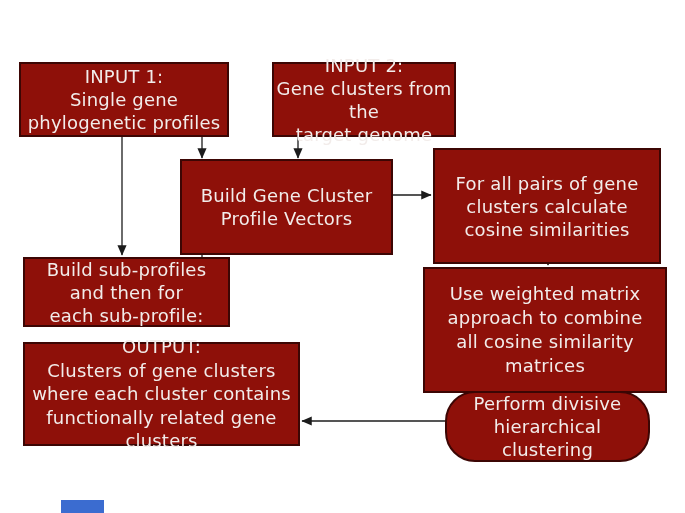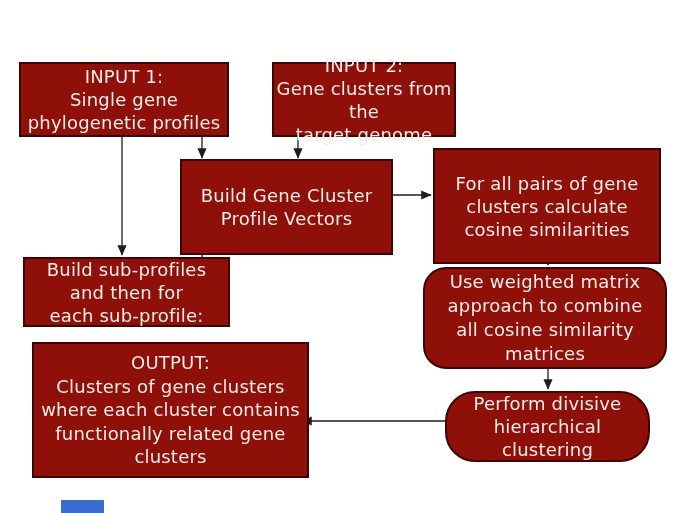--- a/index.html
+++ b/index.html
@@ -54,22 +54,22 @@
     width: 43px;
     height: 13px;
     background: var(--c-blue-bar, #3b6cd0);
   }
   
   #node-input1        { left: 19px;  top: 62px;  width: 210px; height: 75px;  }
   #node-input2        { left: 272px; top: 62px;  width: 184px; height: 75px;  }
   #node-build-vectors { left: 180px; top: 159px; width: 213px; height: 96px;  }
   #node-cosine        { left: 433px; top: 148px; width: 228px; height: 116px;  }
   #node-subprofiles   { left: 23px;  top: 257px; width: 207px; height: 70px;  }
-  #node-output        { left: 32px;  top: 342px; width: 277px; height: 136px; }
-  #node-weighted      { left: 423px; top: 267px; width: 244px; height: 102px; border-radius: 23px; }
+  #node-output        { left: 23px;  top: 342px; width: 277px; height: 104px; }
+  #node-weighted      { left: 423px; top: 267px; width: 244px; height: 126px; }
   #node-divisive      { left: 445px; top: 391px; width: 205px; height: 71px; border-radius: 30px;  }
   #node-output .label   { line-height: 23.5px; }
   #node-weighted .label { line-height: 24px; }
 </style>
 </head>
 <body>
 
 <div id="stage">
 
   <svg id="edges" viewBox="0 0 685 513" xmlns="http://www.w3.org/2000/svg">

